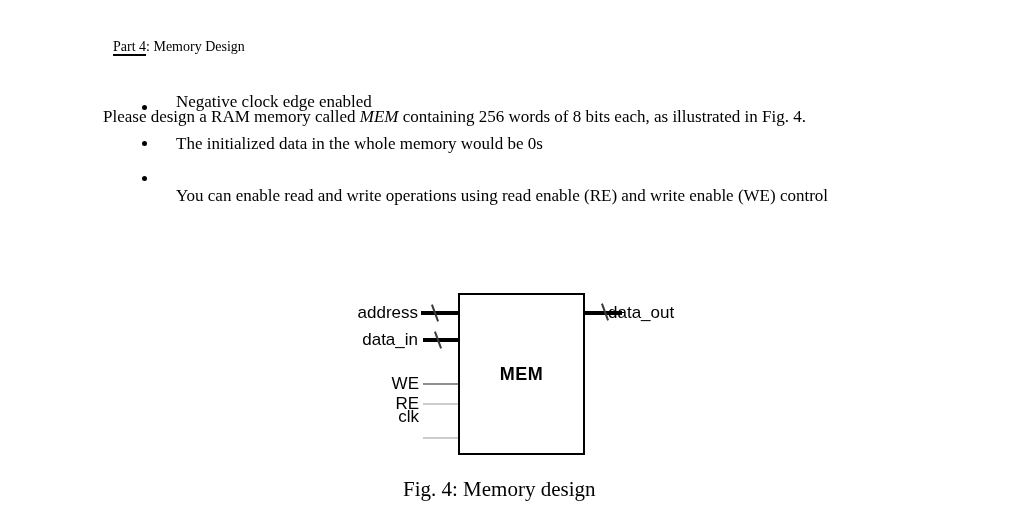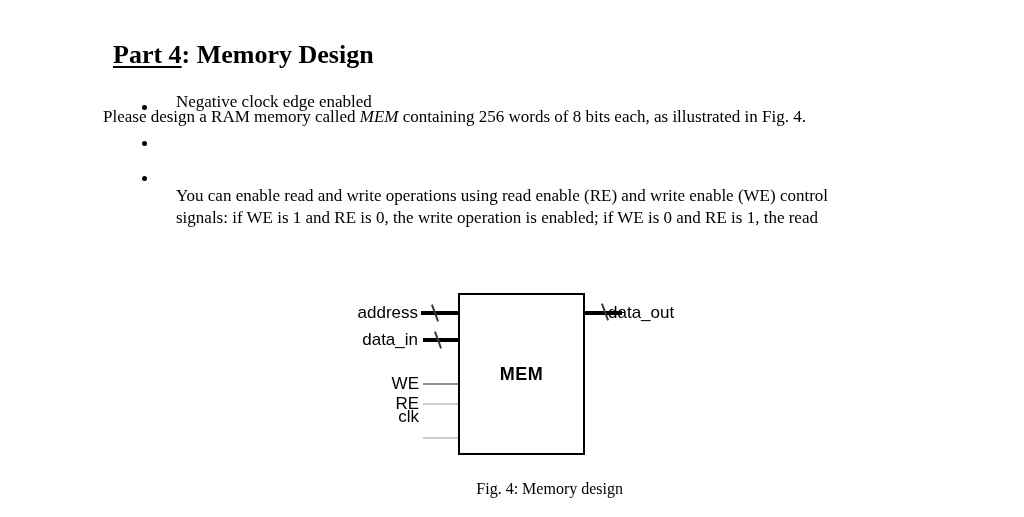--- a/index.html
+++ b/index.html
@@ -15,22 +15,22 @@
     color: #000000;
     overflow: hidden;
     font-family: "Liberation Serif", serif;
   }
 
   
   #title {
     position: absolute;
     left: 113px;
     top: 25px;
-    font-size: 26px;
-    font-weight: bold;
+    font-size: 14px;
+    font-weight: normal;
     line-height: 26px;
     white-space: nowrap;
   }
   #title .underlined {
     text-decoration: underline;
     text-underline-offset: 3px;
     text-decoration-thickness: 2px;
   }
   #intro {
     position: absolute;
@@ -121,46 +121,48 @@
   }
   #tick-address  { left: 434px; top: 304px; }
   #tick-data-in  { left: 437px; top: 331px; }
   #tick-data-out { left: 604px; top: 303px; }
 
   #figure-caption {
     position: absolute;
     left: 403px;
     top: 478px;
     width: 220px;
-    text-align: right;
-    font-size: 16px;
+    text-align: left;
+    font-size: 21px;
     line-height: 22px;
     white-space: nowrap;
   }
 </style>
 </head>
 <body>
 
 <div id="page">
 
   <h1 id="title"><span class="underlined">Part 4</span><span>: Memory Design</span></h1>
 
   <p id="intro"><span>Please design a RAM memory called </span><em>MEM</em><span> containing 256 words of 8 bits each, as illustrated in Fig. 4.</span></p>
 
   <span id="bullet1-dot" class="bullet-marker"></span>
   <div id="bullet1-text" class="bullet-text">
     <div>Negative clock edge enabled</div>
   </div>
 
   <span id="bullet2-dot" class="bullet-marker"></span>
+  <div id="bullet2-text" class="bullet-text">
+    <div>The initialized data in the whole memory would be 0s</div>
+  </div>
 
   <span id="bullet3-dot" class="bullet-marker"></span>
   <div id="bullet3-text" class="bullet-text">
     <div>You can enable read and write operations using read enable (RE) and write enable (WE) control</div>
-    <div>signals: if WE is 1 and RE is 0, the write operation is enabled; if WE is 0 and RE is 1, the read</div>
   </div>
 
   <div>
 
     <div class="sig-label" id="lbl-address">address</div>
     <div class="sig-label" id="lbl-data-in">data_in</div>
     <div class="sig-label" id="lbl-we">WE</div>
     <div class="sig-label" id="lbl-re">RE</div>
     <div class="sig-label" id="lbl-clk">clk</div>
     <div class="sig-label" id="lbl-data-out">data_out</div>

